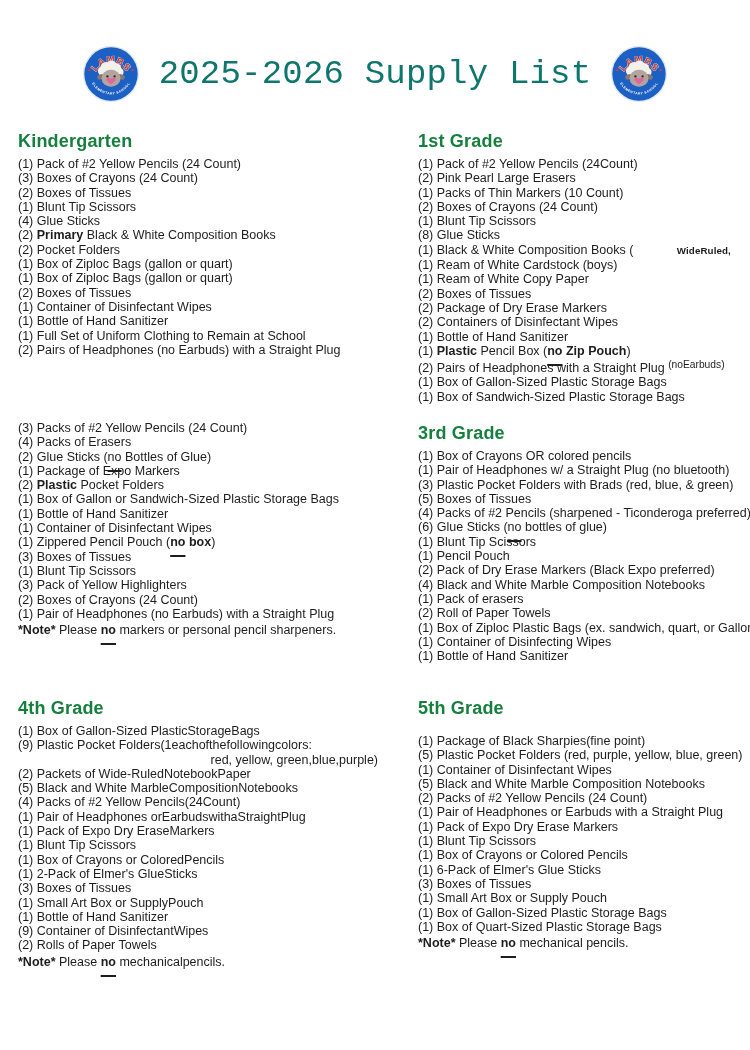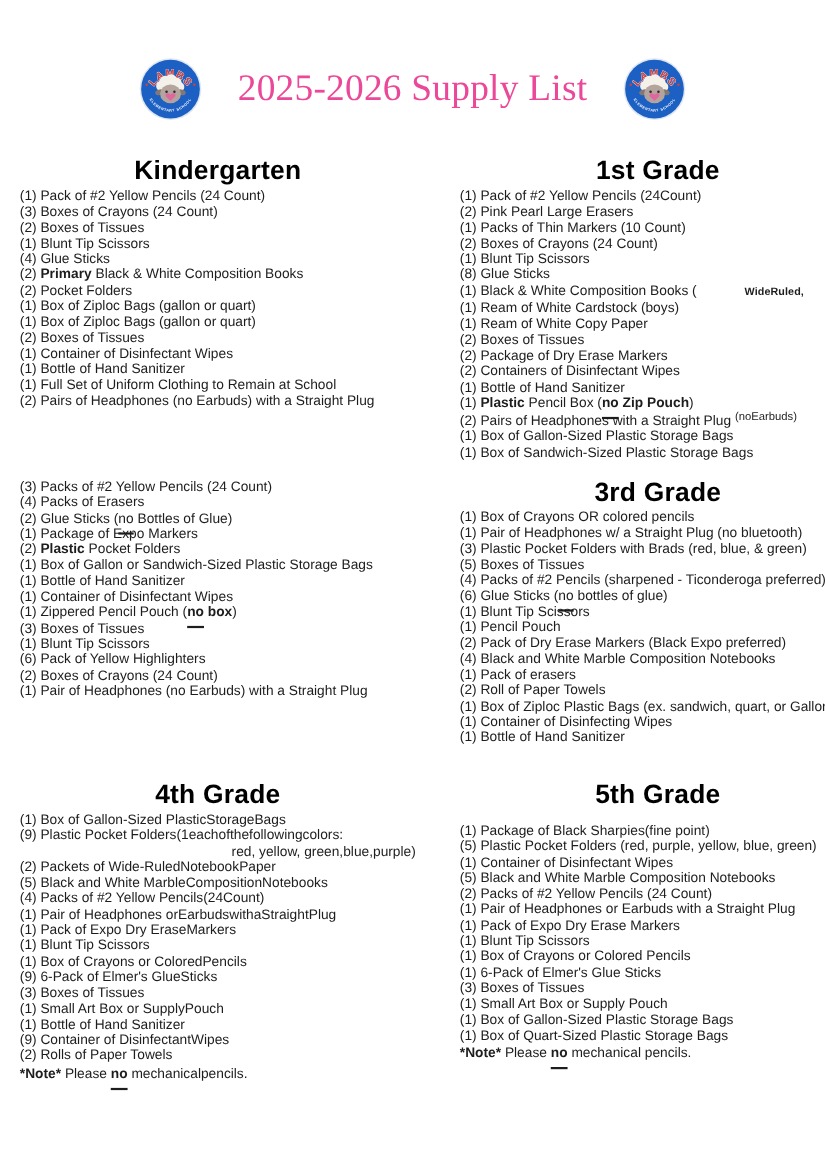--- a/index.html
+++ b/index.html
@@ -4,32 +4,32 @@
 <style>
   html,body{margin:0;padding:0;}
   body{
     width:750px;height:1050px;background:#ffffff;overflow:hidden;position:relative;
     font-family:"Liberation Sans","DejaVu Sans",sans-serif;color:#1d1d1d;
   }
   .header{
     padding-top:45px;display:flex;justify-content:center;align-items:center;gap:15px;
   }
   .page-title{
-    font-size:34px;font-weight:400;color:#ec4899;margin:17px;letter-spacing:0.2px;
-    font-family:Liberation Serif, serif;
+    font-size:34px;font-weight:400;color:#0f766e;margin:4px;letter-spacing:0.2px;
+    font-family:Liberation Mono, monospace;
   }
   .logo{width:58px;height:58px;flex:0 0 auto;}
   .grid{
     margin-top:26px;padding-left:18px;
     display:grid;grid-template-columns:360px 360px;column-gap:40px;
     grid-template-rows:292px 275px auto;
   }
   .section h2{
-    font-size:24px;line-height:25px;font-weight:700;text-align:center;
-    margin:0 0 3px 0;letter-spacing:0.2px;color:#000000;
+    font-size:18px;line-height:25px;font-weight:700;
+    margin:0 0 3px 0;letter-spacing:0.2px;color:#15803d;
   }
   .items{font-size:12.5px;line-height:14.3px;}
   .item{white-space:nowrap;}
   .item.ind{padding-left:57px;text-align:right;}
   .item.note{margin-top:2px;}
   .b{font-weight:700;}
   .u{text-decoration:underline;text-decoration-thickness:1.8px;text-underline-offset:9px;}
   .sup{font-size:0.82em;vertical-align:4px;}
   .sm{font-size:0.78em;font-weight:700;letter-spacing:0.1px;margin-left:40px;}
   
@@ -138,23 +138,24 @@
         <div class="item">(4) Packs of Erasers</div>
         <div class="item">(2) Glue Sticks (<span class="u">no</span> Bottles of Glue)</div>
         <div class="item">(1) Package of Expo Markers</div>
         <div class="item">(2) <span class="b">Plastic</span> Pocket Folders</div>
         <div class="item">(1) Box of Gallon or Sandwich-Sized Plastic Storage Bags</div>
         <div class="item">(1) Bottle of Hand Sanitizer</div>
         <div class="item">(1) Container of Disinfectant Wipes</div>
         <div class="item">(1) Zippered Pencil Pouch (<span class="b u">no</span><span class="b"> box</span>)</div>
         <div class="item">(3) Boxes of Tissues</div>
         <div class="item">(1) Blunt Tip Scissors</div>
-        <div class="item">(6) Pack of Yellow Highlighters</div>
+        <div class="item">(3) Pack of Yellow Highlighters</div>
         <div class="item">(2) Boxes of Crayons (24 Count)</div>
         <div class="item">(1) Pair of Headphones (no Earbuds) with a Straight Plug</div>
+        <div class="item note"><span class="b">*Note*</span> Please <span class="b u">no</span> markers or personal pencil sharpeners.</div>
       </div>
     </section>
     <section class="section s3">
       <h2>3rd Grade</h2>
       <div class="items">
         <div class="item">(1) Box of Crayons OR colored pencils</div>
         <div class="item">(1) Pair of Headphones w/ a Straight Plug (no bluetooth)</div>
         <div class="item">(3) Plastic Pocket Folders with Brads (red, blue, &amp; green)</div>
         <div class="item">(5) Boxes of Tissues</div>
         <div class="item">(4) Packs of #2 Pencils (sharpened - Ticonderoga preferred)</div>
@@ -176,21 +177,21 @@
         <div class="item">(1) Box of Gallon-Sized PlasticStorageBags</div>
         <div class="item">(9) Plastic Pocket Folders(1eachofthefollowingcolors:</div>
         <div class="item ind">red, yellow, green,blue,purple)</div>
         <div class="item">(2) Packets of Wide-RuledNotebookPaper</div>
         <div class="item">(5) Black and White MarbleCompositionNotebooks</div>
         <div class="item">(4) Packs of #2 Yellow Pencils(24Count)</div>
         <div class="item">(1) Pair of Headphones orEarbudswithaStraightPlug</div>
         <div class="item">(1) Pack of Expo Dry EraseMarkers</div>
         <div class="item">(1) Blunt Tip Scissors</div>
         <div class="item">(1) Box of Crayons or ColoredPencils</div>
-        <div class="item">(9) 6-Pack of Elmer's GlueSticks</div>
+        <div class="item">(1) 2-Pack of Elmer's GlueSticks</div>
         <div class="item">(3) Boxes of Tissues</div>
         <div class="item">(1) Small Art Box or SupplyPouch</div>
         <div class="item">(1) Bottle of Hand Sanitizer</div>
         <div class="item">(9) Container of DisinfectantWipes</div>
         <div class="item">(2) Rolls of Paper Towels</div>
         <div class="item note"><span class="b">*Note*</span> Please <span class="b u">no</span> mechanicalpencils.</div>
       </div>
     </section>
     <section class="section s5">
       <h2>5th Grade</h2>

